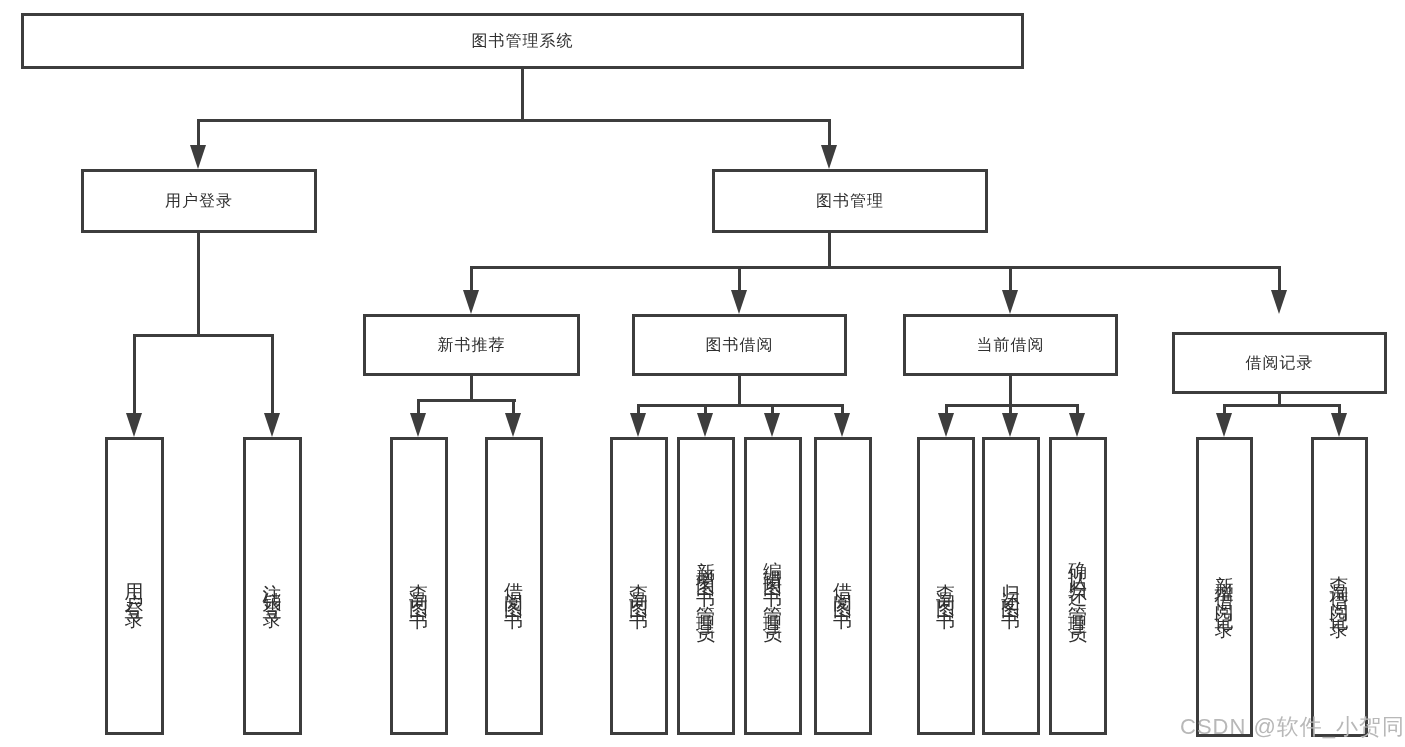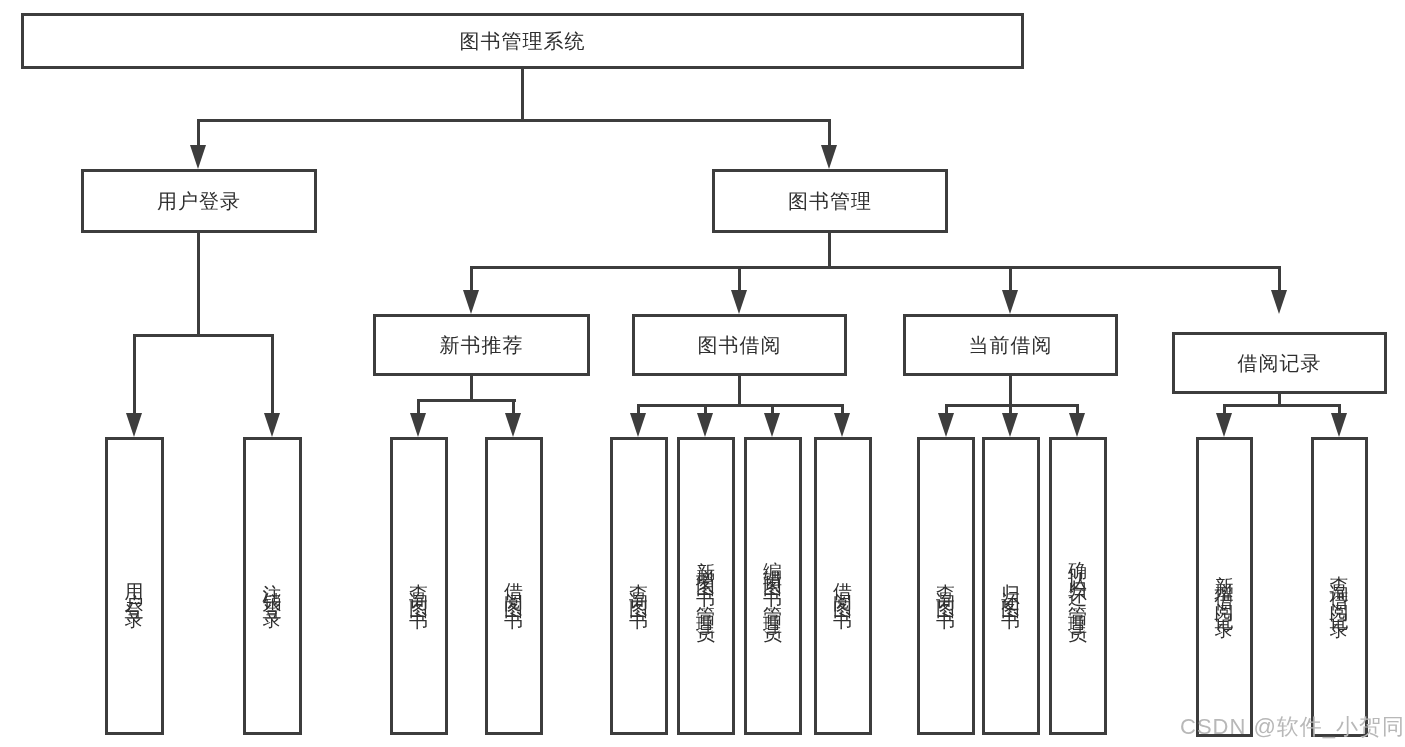--- a/index.html
+++ b/index.html
@@ -17,21 +17,21 @@
   }
   .box {
     position: absolute;
     box-sizing: border-box;
     background: #ffffff;
     border: 3px solid #3d3d3d;
     display: flex;
     align-items: center;
     justify-content: center;
     color: #2f2f2f;
-    font-size: 20px;
+    font-size: 16px;
     letter-spacing: 1px;
     z-index: 2;
   }
   .leaf {
     position: absolute;
     box-sizing: border-box;
     background: #ffffff;
     border: 3px solid #3d3d3d;
     display: flex;
     align-items: center;
@@ -82,41 +82,41 @@
   <div class="box" style="left:21px; top:13px; width:1003px; height:56px;">图书管理系统</div>
 
   <i class="vline" style="left:521px; top:69px; height:52px;"></i>
   <i class="hline" style="left:197px; top:119px; width:634px;"></i>
   <i class="vline" style="left:197px; top:119px; height:30px;"></i>
   <i class="arrow" style="left:190px; top:145px;"></i>
   <i class="vline" style="left:828px; top:119px; height:30px;"></i>
   <i class="arrow" style="left:821px; top:145px;"></i>
 
   <div class="box" style="left:81px; top:169px; width:236px; height:64px;">用户登录</div>
-  <div class="box" style="left:712px; top:169px; width:236px; height:64px;text-align:right;">图书管理</div>
+  <div class="box" style="left:712px; top:169px; width:276px; height:64px;text-align:right;">图书管理</div>
 
   <i class="vline" style="left:197px; top:233px; height:104px;"></i>
   <i class="hline" style="left:133px; top:334px; width:141px;"></i>
   <i class="vline" style="left:133px; top:334px; height:79px;"></i>
   <i class="arrow" style="left:126px; top:413px;"></i>
   <i class="vline" style="left:271px; top:334px; height:79px;"></i>
   <i class="arrow" style="left:264px; top:413px;"></i>
 
   <i class="vline" style="left:828px; top:233px; height:36px;"></i>
   <i class="hline" style="left:470px; top:266px; width:811px;"></i>
   <i class="vline" style="left:470px; top:266px; height:24px;"></i>
   <i class="arrow" style="left:463px; top:290px;"></i>
   <i class="vline" style="left:738px; top:266px; height:24px;"></i>
   <i class="arrow" style="left:731px; top:290px;"></i>
   <i class="vline" style="left:1009px; top:266px; height:24px;"></i>
   <i class="arrow" style="left:1002px; top:290px;"></i>
   <i class="vline" style="left:1278px; top:266px; height:24px;"></i>
   <i class="arrow" style="left:1271px; top:290px;"></i>
 
-  <div class="box" style="left:373px; top:314px; width:217px; height:62px;">新书推荐</div>
+  <div class="box" style="left:363px; top:314px; width:217px; height:62px;">新书推荐</div>
   <div class="box" style="left:903px; top:314px; width:215px; height:62px;">当前借阅</div>
   <div class="box" style="left:632px; top:314px; width:215px; height:62px;">图书借阅</div>
   <div class="box" style="left:1172px; top:332px; width:215px; height:62px;">借阅记录</div>
 
   <i class="vline" style="left:470px; top:376px; height:26px;"></i>
   <i class="hline" style="left:417px; top:399px; width:99px;"></i>
   <i class="vline" style="left:417px; top:399px; height:14px;"></i>
   <i class="arrow" style="left:410px; top:413px;"></i>
   <i class="vline" style="left:512px; top:399px; height:14px;"></i>
   <i class="arrow" style="left:505px; top:413px;"></i>

